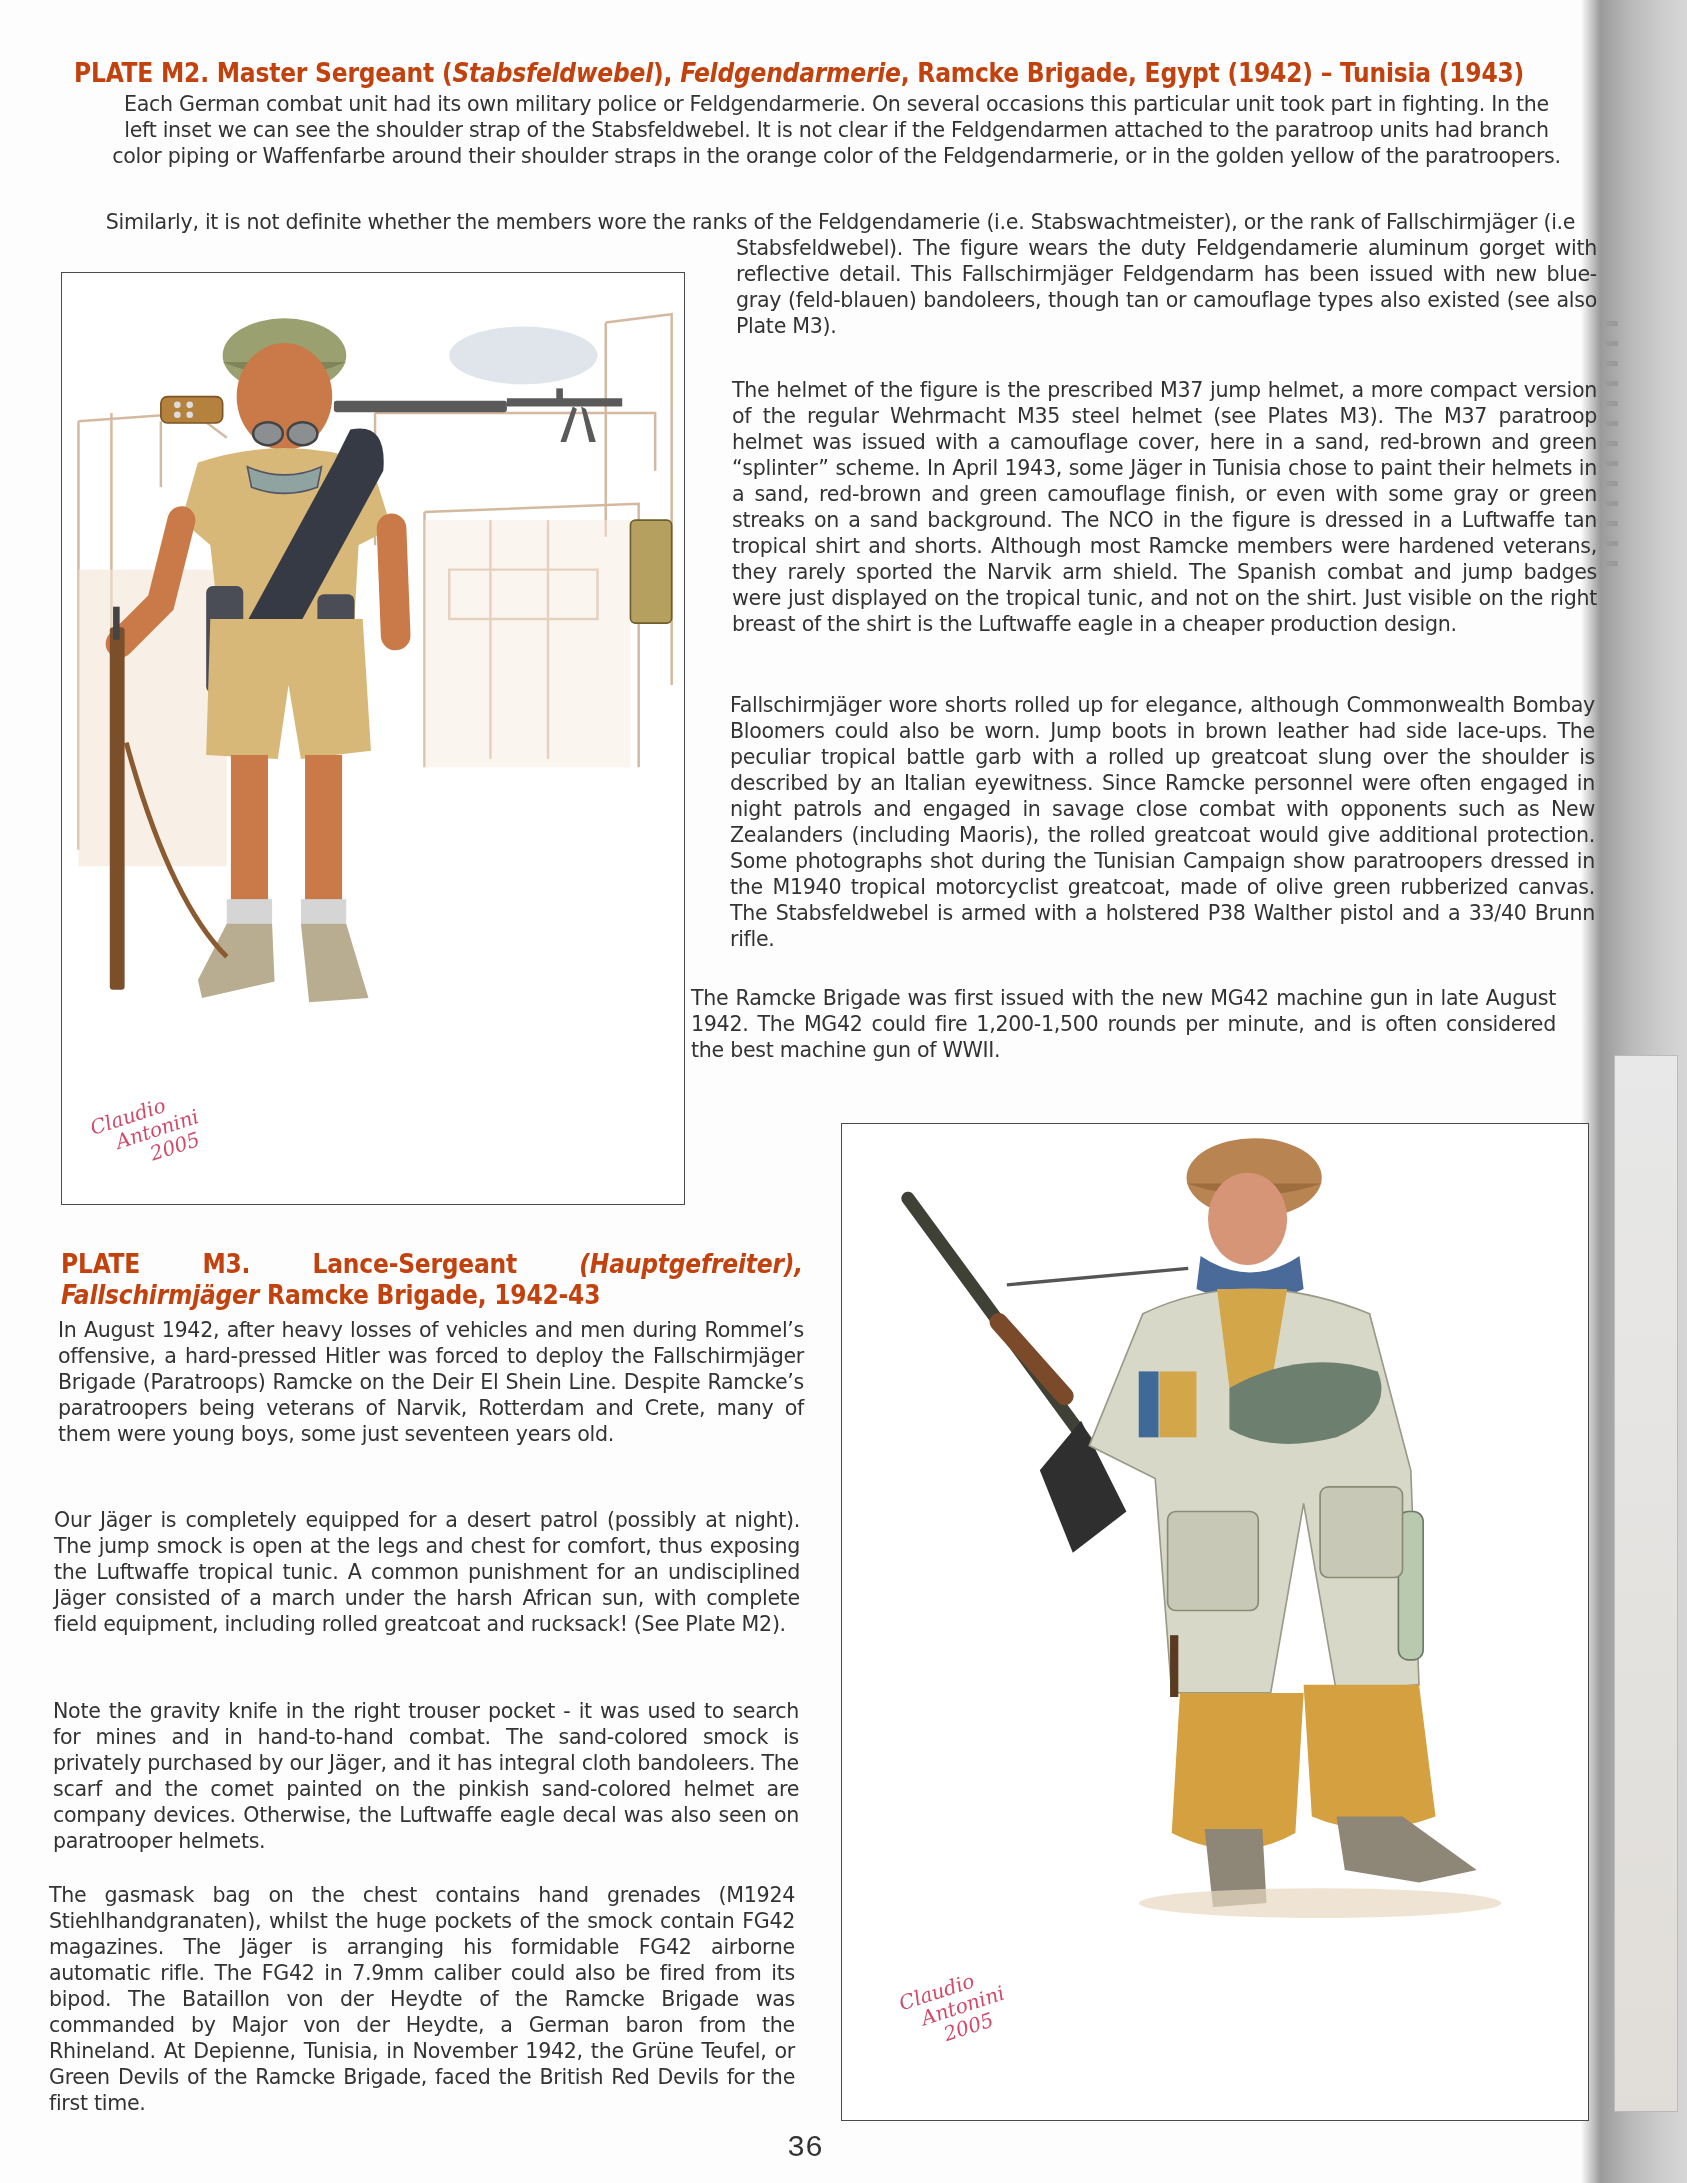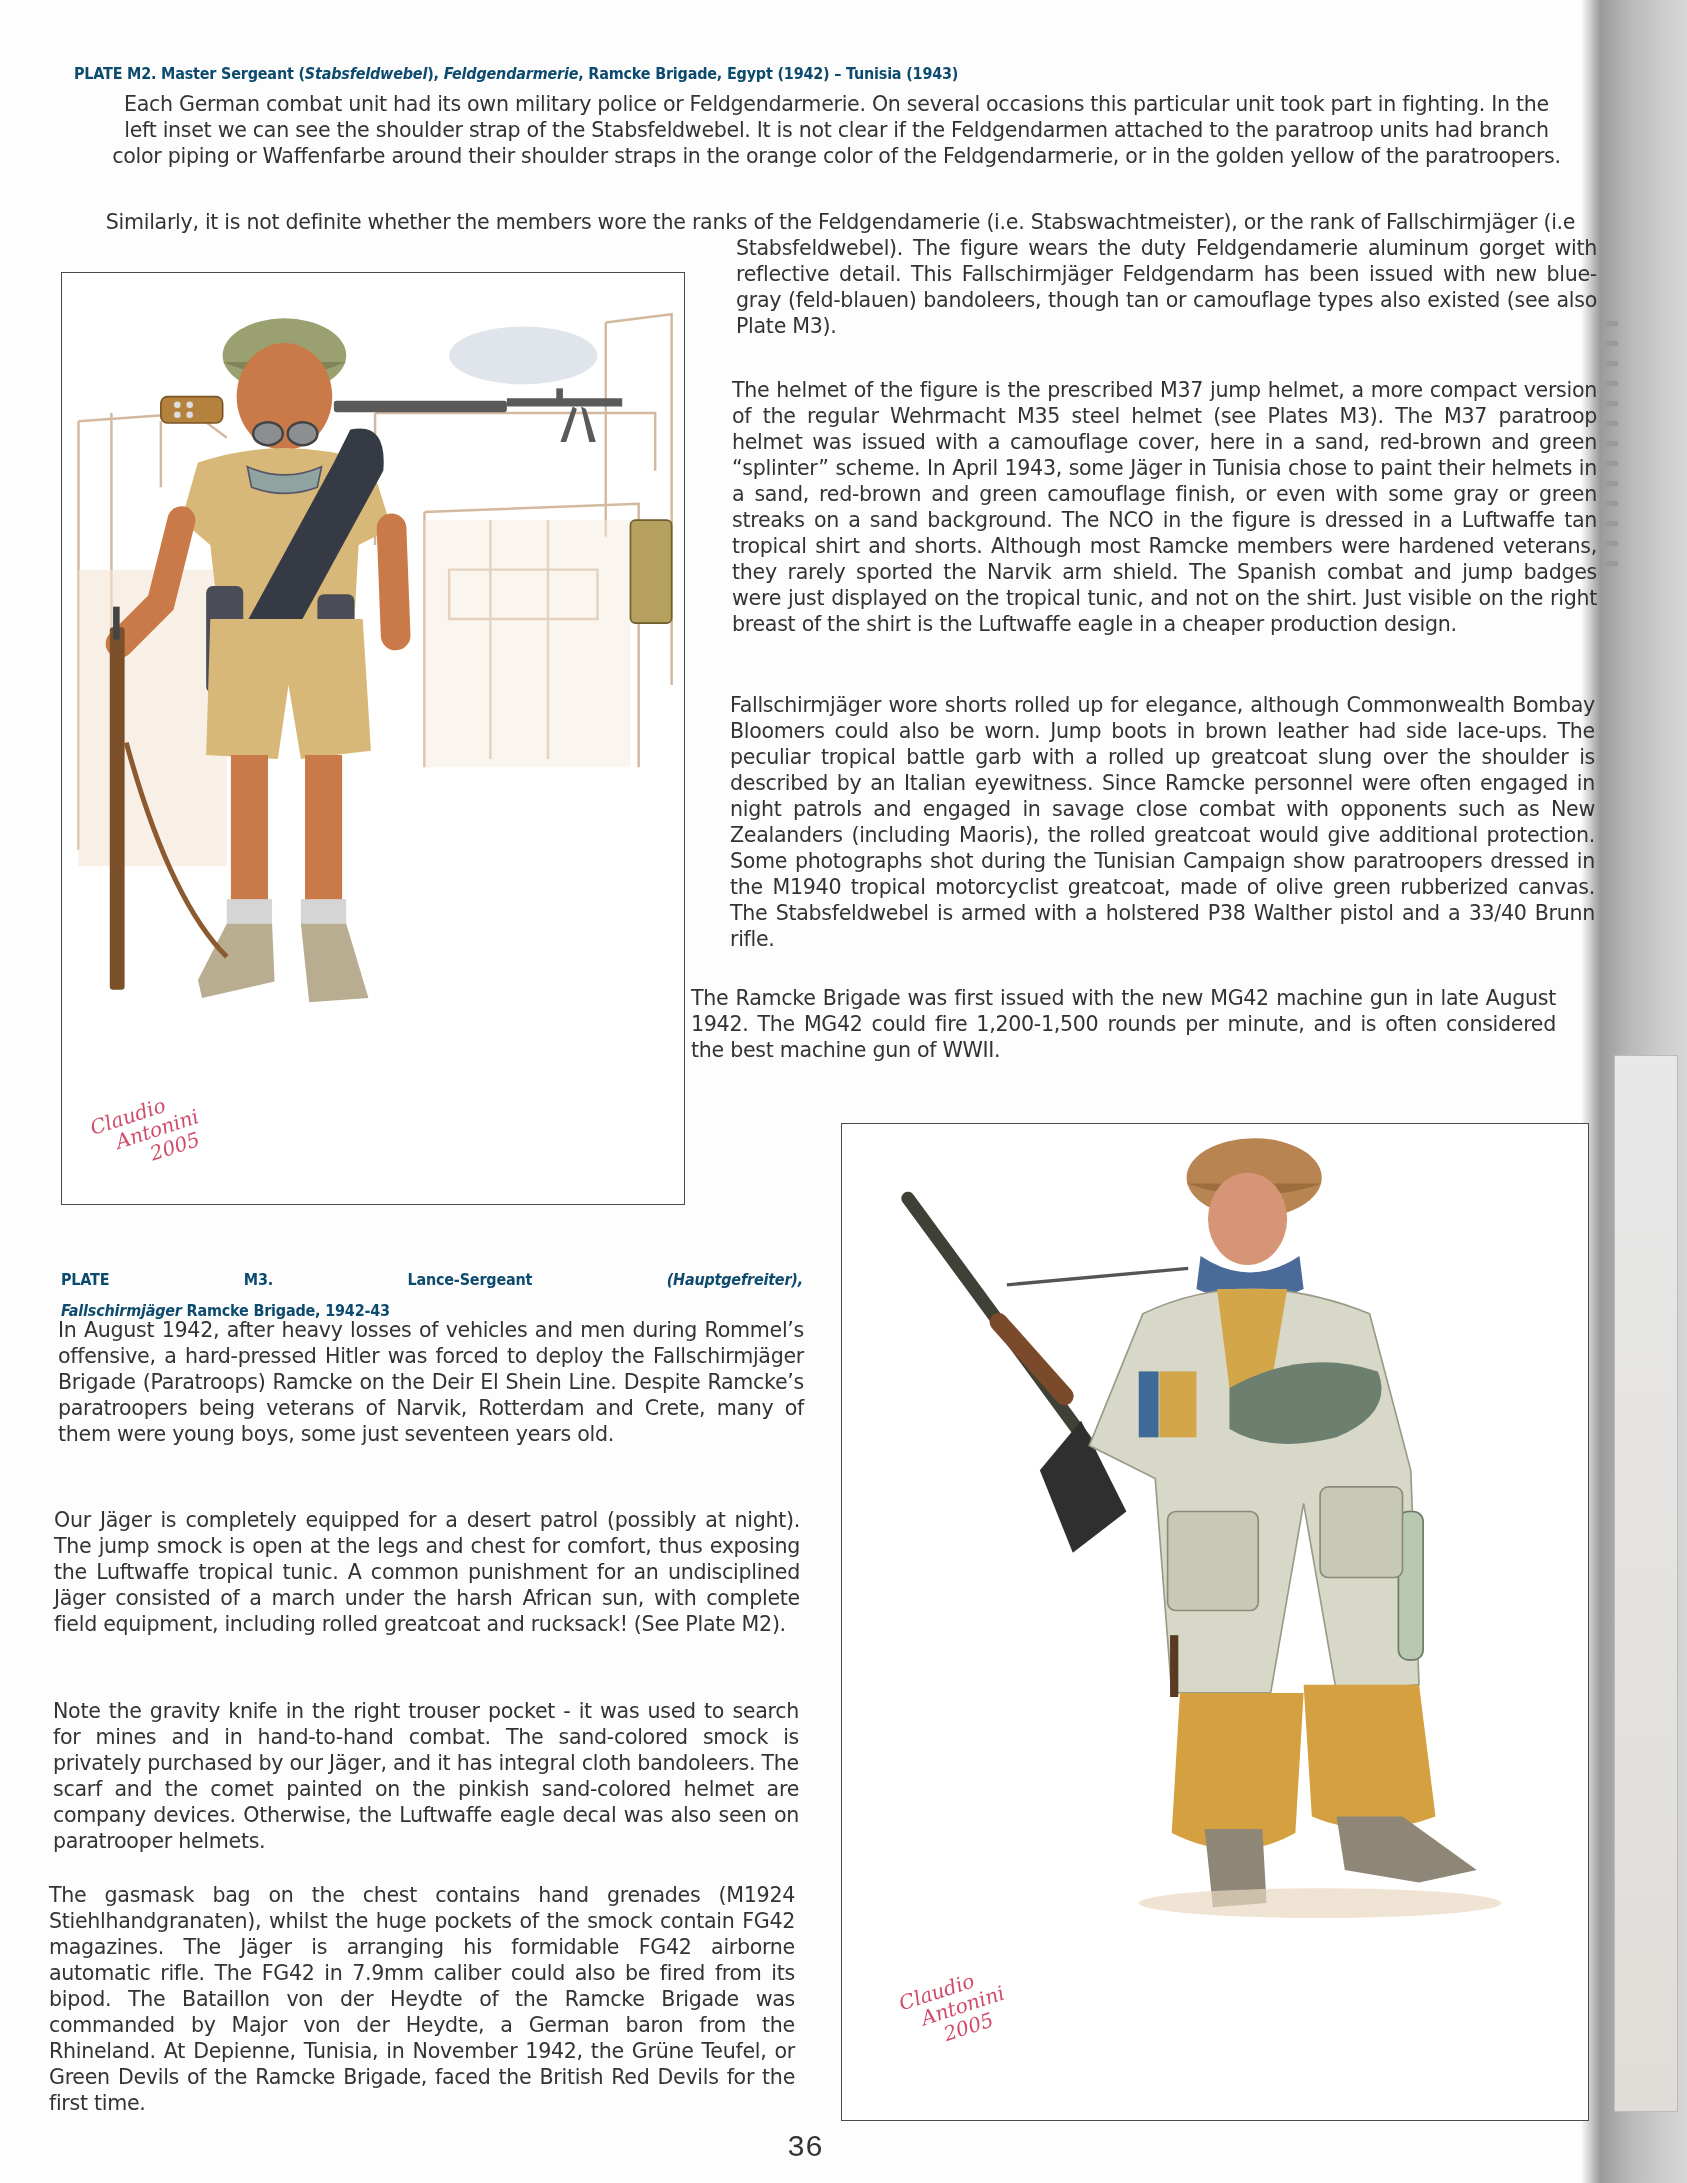--- a/index.html
+++ b/index.html
@@ -1,20 +1,20 @@
 <!DOCTYPE html>
 <html style="font-size:13px"><head>
 <meta charset="utf-8">
 <style>
   html,body{margin:0;padding:0;}
   body{width:1688px;height:2183px;position:relative;overflow:hidden;background:#fdfdfd;font-family:"DejaVu Sans",sans-serif;color:#2a2a2a;}
   .gutter{position:absolute;top:0;right:0;width:107px;height:2183px;background:linear-gradient(to right,#fcfcfc 0%,#9a9a9a 18%,#b8b8b8 45%,#c9c9c9 70%,#d8d8d8 100%);}
   .gutter .edge{position:absolute;left:33px;top:1055px;width:62px;height:1055px;border:1.6px solid #bbb;background:linear-gradient(#e8e8e8,#e0ddd8);}
   .gutter .ticks{position:absolute;left:25px;top:321px;width:11.5px;height:247px;background:repeating-linear-gradient(#9a9a9a 0 5px,transparent 5px 20px);}
-  .title{position:absolute;font-family:"DejaVu Sans Condensed","DejaVu Sans",sans-serif;font-weight:bold;color:#0c4a6e;font-size:16px;line-height:31px;letter-spacing:-0.2px;}
+  .title{position:absolute;font-family:"DejaVu Sans Condensed","DejaVu Sans",sans-serif;font-weight:bold;color:#c2410c;font-size:26px;line-height:31px;letter-spacing:-0.2px;}
   .title i{font-style:italic;}
   .para{position:absolute;font-size:20.6px;line-height:26px;color:#333;text-align:justify;letter-spacing:-0.3px;}
   .frame{position:absolute;border:1.6px solid #4a4a4a;background:#fff;}
   .pageno{position:absolute;font-family:Liberation Mono, monospace;font-size:30px;color:#333;}
   .sig{position:absolute;font-family:"DejaVu Serif",serif;font-style:italic;color:#d14a6a;font-size:20px;line-height:21.4px;transform:rotate(-18deg);}
   svg{display:block;}
 </style>
 </head>
 <body>
 
@@ -110,21 +110,21 @@
     </g>
   </svg>
   <div class="sig" style="left:33px;top:828px;">
     <div>Claudio</div>
     <div style="padding-left:20px">Antonini</div>
     <div style="padding-left:49px">2005</div>
   </div>
 </div>
 
 <div class="title" style="left:61px;top:1249px;width:742px;">
-  <div style="display:flex;justify-content:space-between;margin-top:15px;">
+  <div style="display:flex;justify-content:space-between;">
     <span>PLATE</span>
     <span>M3.</span>
     <span>Lance-Sergeant</span>
     <i>(Hauptgefreiter),</i>
   </div>
   <div><i>Fallschirmjäger</i><span> Ramcke Brigade, 1942-43</span></div>
 </div>
 
 <div class="para" style="left:58px;top:1317px;width:746px;">In August 1942, after heavy losses of vehicles and men during Rommel’s offensive, a hard-pressed Hitler was forced to deploy the Fallschirmjäger Brigade (Paratroops) Ramcke on the Deir El Shein Line. Despite Ramcke’s paratroopers being veterans of Narvik, Rotterdam and Crete, many of them were young boys, some just seventeen years old.</div>
 

